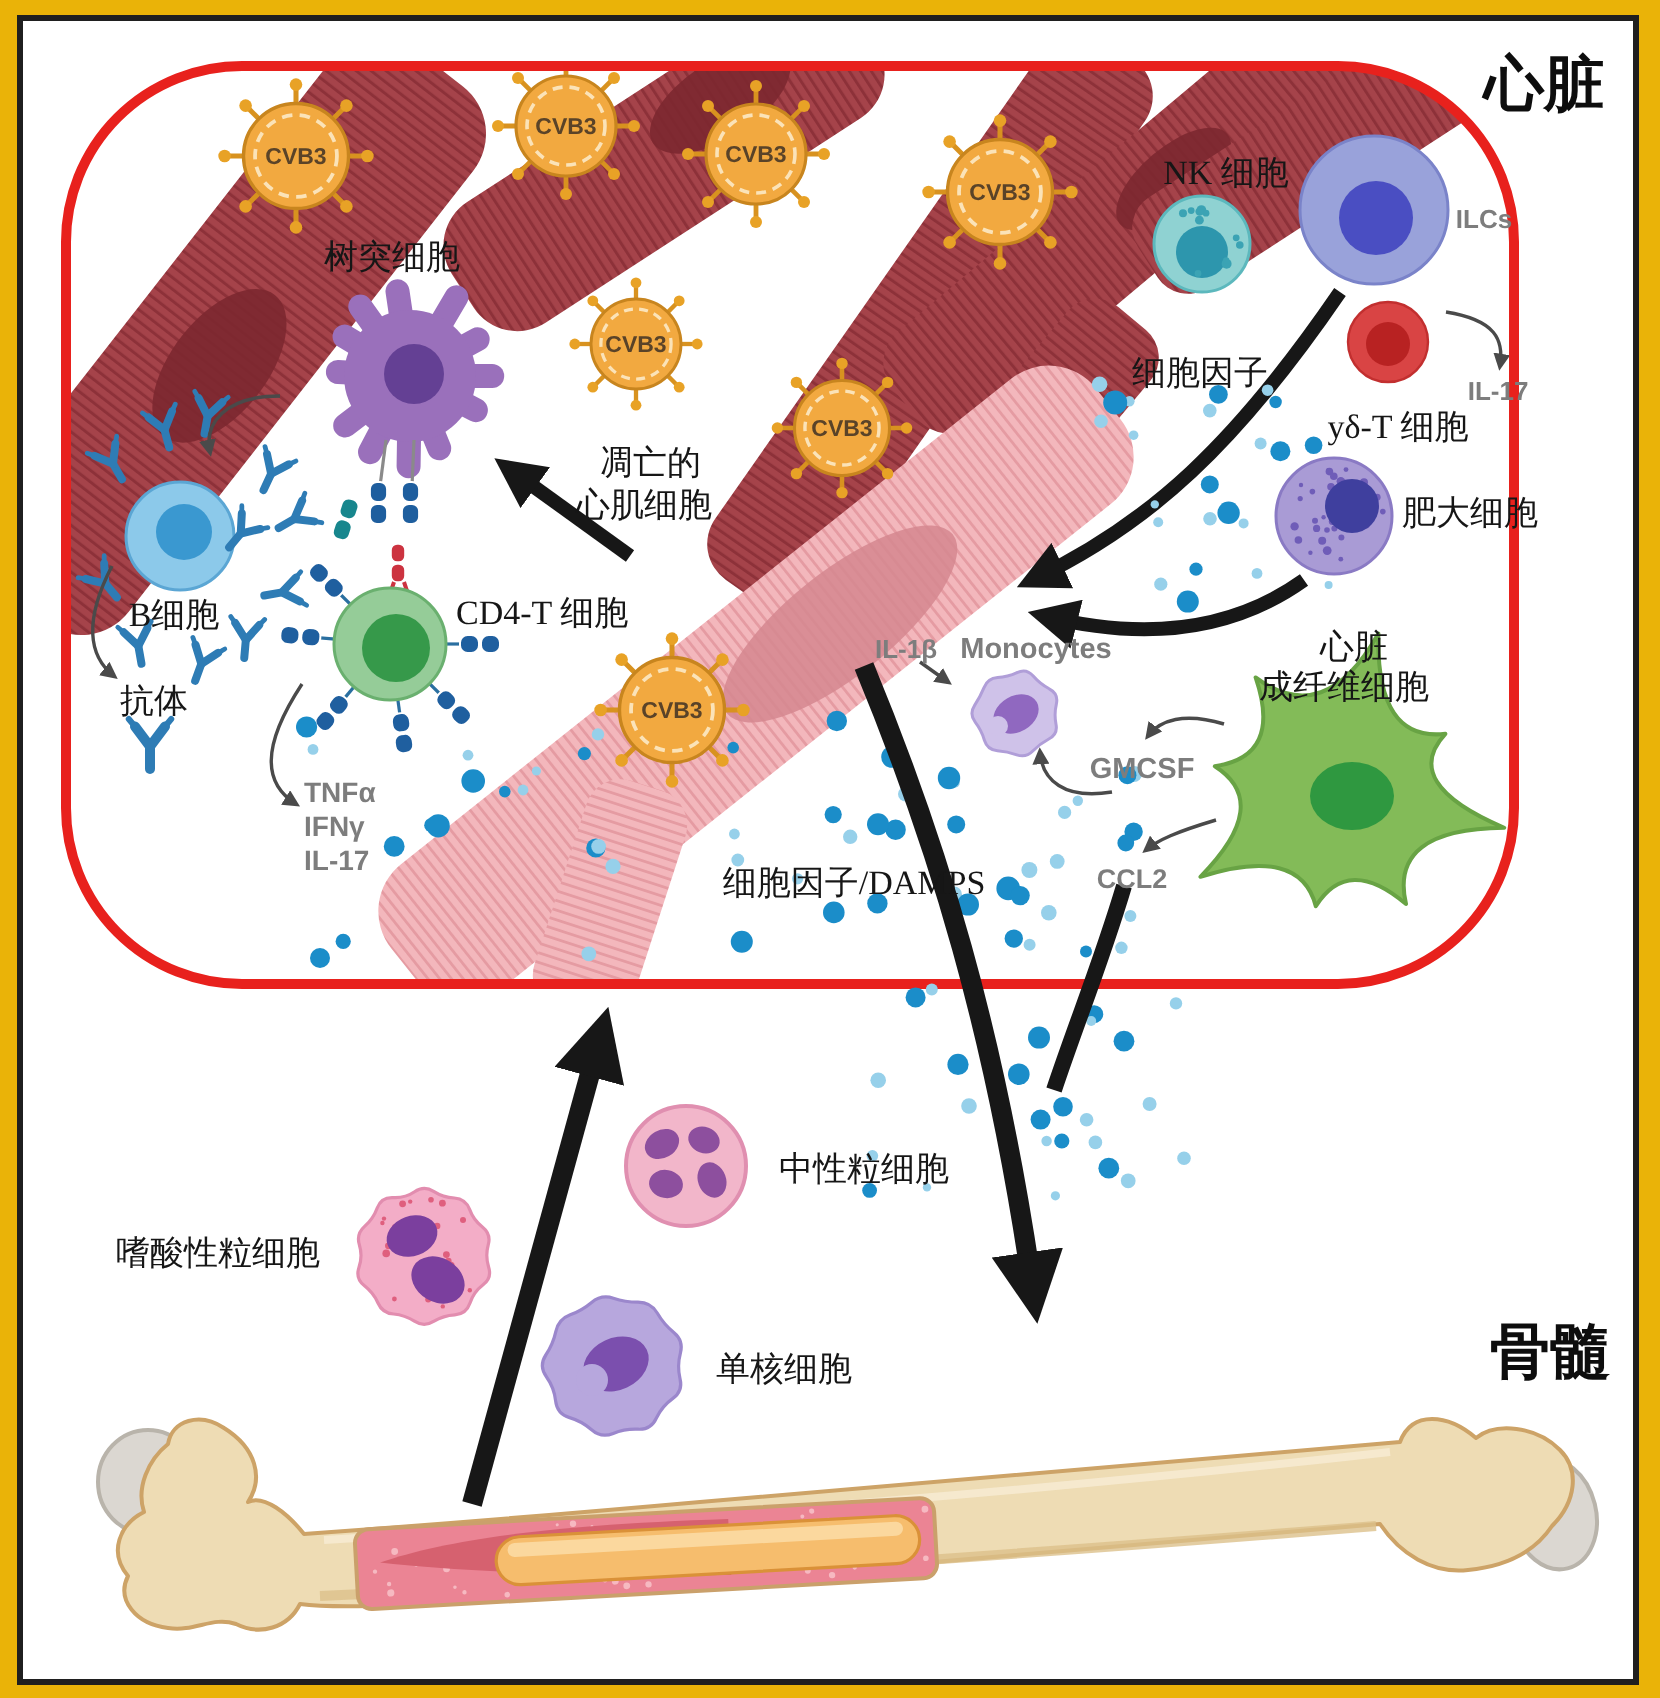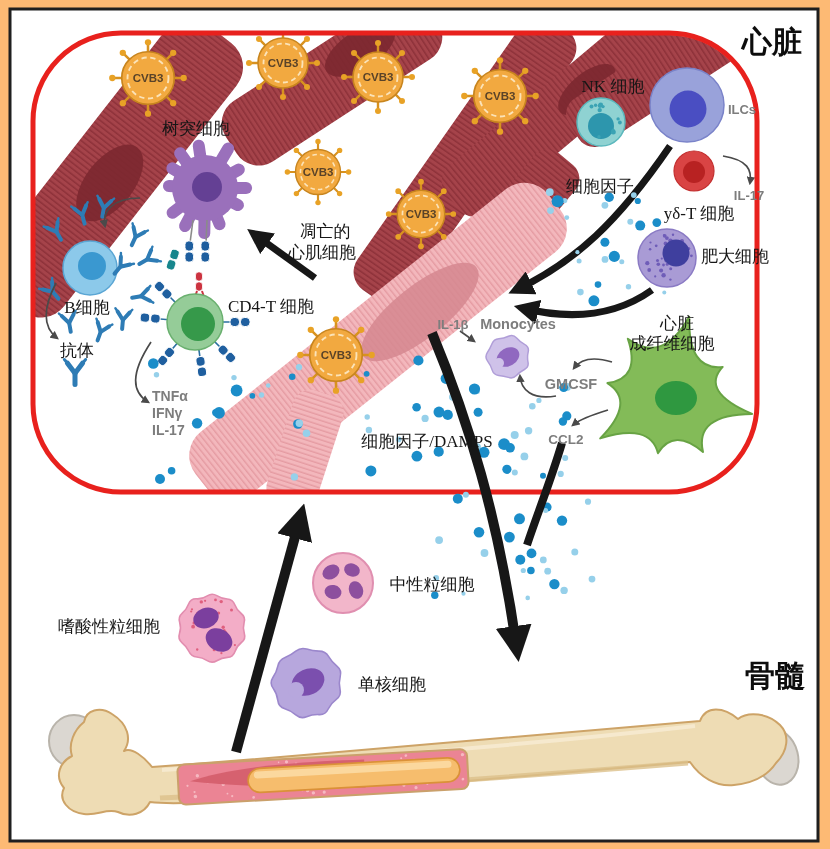--- a/index.html
+++ b/index.html
@@ -1,16 +1,16 @@
 <!DOCTYPE html>
 <html><head>
 <meta charset="utf-8">
 <style>
   html,body{margin:0;padding:0;background:#fff;}
-  .stage{position:relative;width:830px;height:849px;background:#fdba74;font-family:"Liberation Sans",sans-serif;}
+  .stage{position:relative;width:830px;height:849px;background:#eab308;font-family:"Liberation Sans",sans-serif;}
   svg{display:block}
   text{user-select:none}
   .cn{font-family:"Liberation Serif","DejaVu Serif",serif;fill:#161616;font-size:17px;}
   .cn-big{font-family:"Liberation Sans","DejaVu Sans",sans-serif;fill:#0d0d0d;font-size:30px;font-weight:bold;}
   .gy{font-family:"Liberation Sans","DejaVu Sans",sans-serif;fill:#7d7d7d;font-weight:bold;}
   .virus-t{font-family:"Liberation Sans","DejaVu Sans",sans-serif;fill:#5a4328;font-weight:bold;font-size:11.5px;}
 </style>
 </head>
 <body>
 

